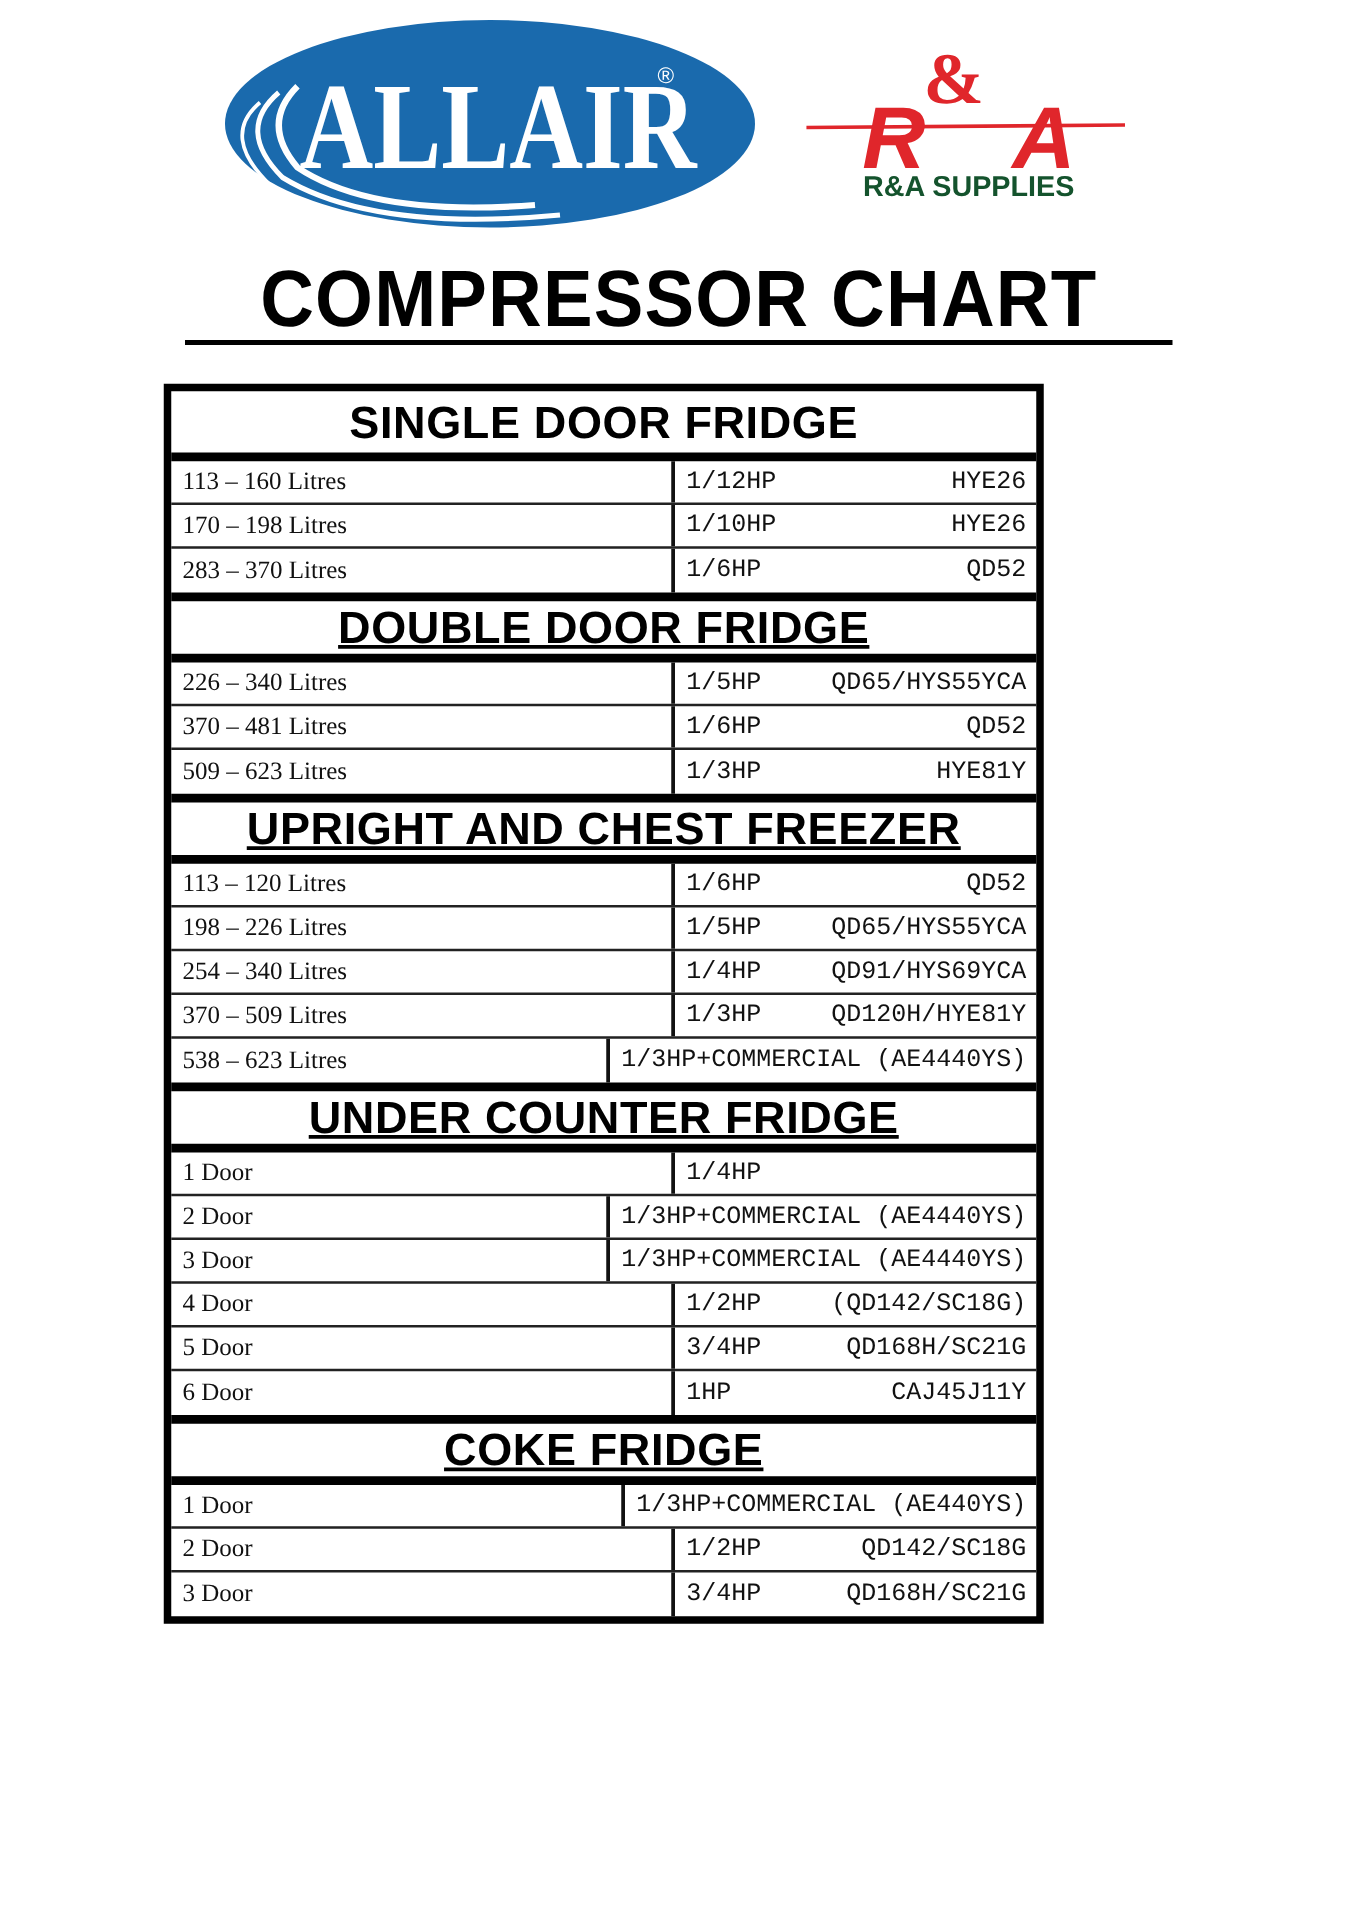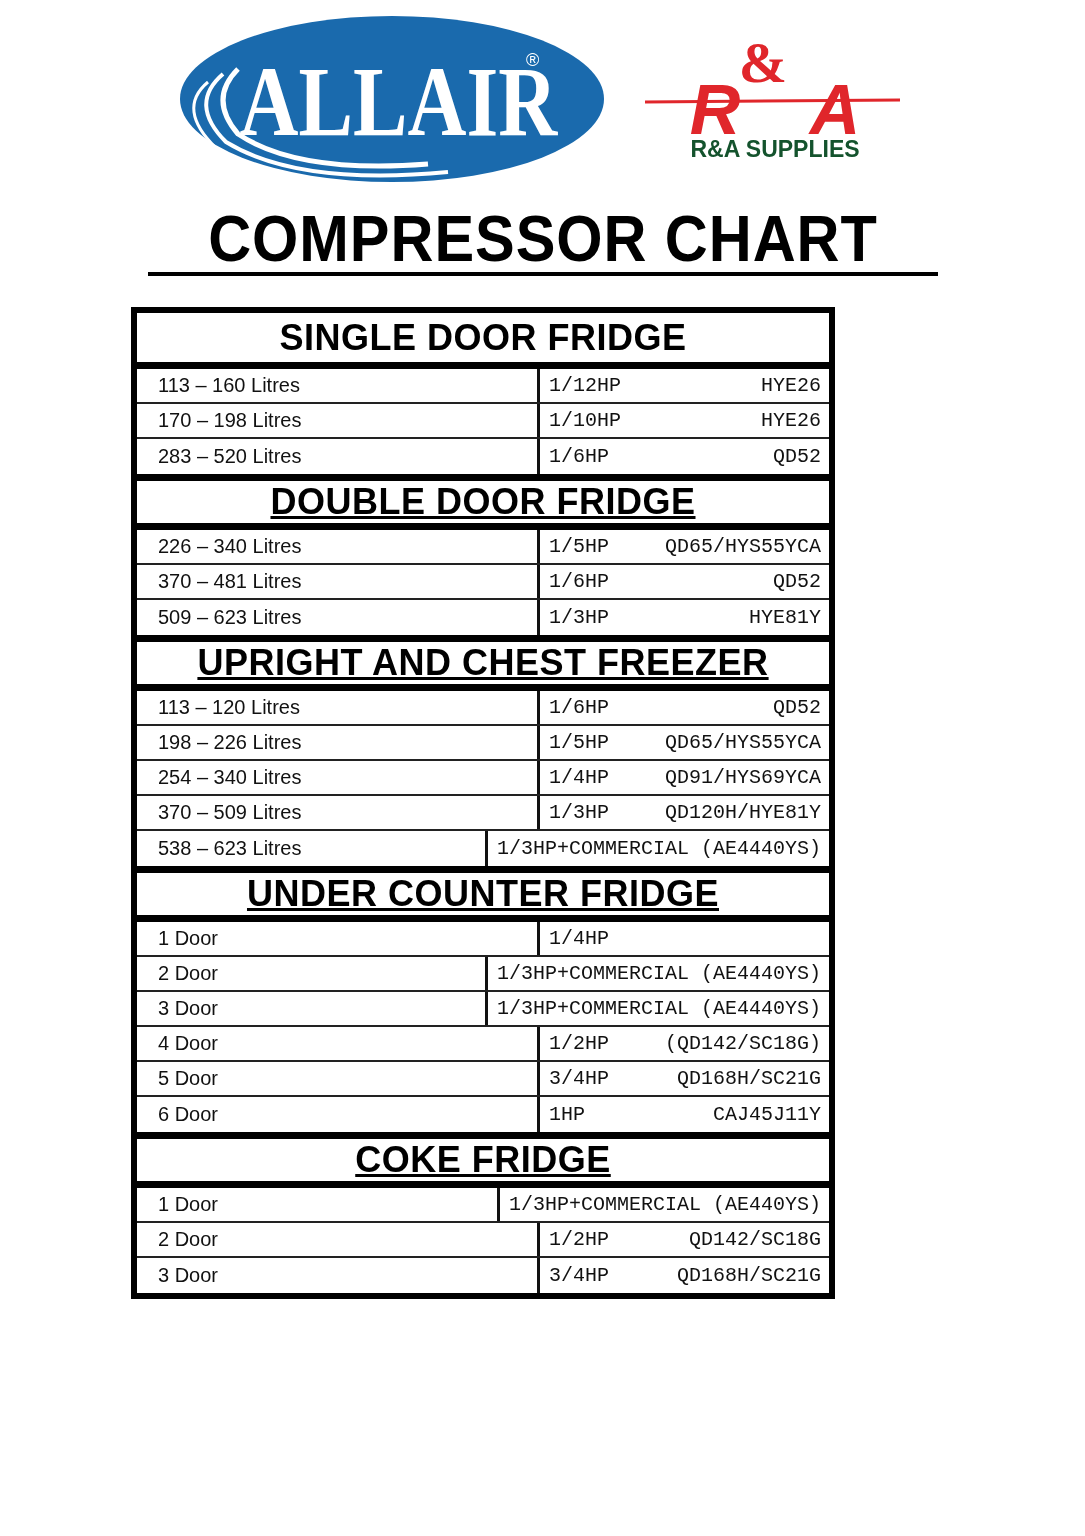--- a/index.html
+++ b/index.html
@@ -38,22 +38,22 @@
     font-family: "Liberation Sans", sans-serif; font-weight: bold; font-size: 36px; color: #000;
     border-bottom: 7px solid #000; box-sizing: border-box; letter-spacing: 0.5px;
   }
   .section + .section .section-header { border-top: 7px solid #000; text-decoration: underline; }
   .row {
     display: flex; height: 35px; box-sizing: border-box; border-bottom: 2px solid #222;
   }
   .section .row:last-child { border-bottom: none; }
   .cell-capacity {
     width: 403px; border-right: 3px solid #111; box-sizing: border-box;
-    padding-left: 21px; display: flex; align-items: center;
-    font-family: Liberation Sans, sans-serif; font-size: 20px; color: #111;
+    padding-left: 9px; display: flex; align-items: center;
+    font-family: Liberation Serif, serif; font-size: 20px; color: #111;
   }
   .cell-right {
     flex: 1; display: flex; align-items: center; justify-content: space-between;
     padding-left: 9px; padding-right: 8px; box-sizing: border-box;
     font-family: Liberation Mono, monospace; font-size: 20px; color: #111;
   }
   .cell-hp { white-space: nowrap; }
   .cell-model { white-space: nowrap; text-align: right; }
 </style>
 </head>
@@ -95,21 +95,21 @@
         </div>
     </div>
     <div class="row">
       <div class="cell-capacity">170 – 198 Litres</div>
       <div class="cell-right">
           <span class="cell-hp">1/10HP</span>
           <span class="cell-model">HYE26</span>
         </div>
     </div>
     <div class="row">
-      <div class="cell-capacity">283 – 520 Litres</div>
+      <div class="cell-capacity">283 – 370 Litres</div>
       <div class="cell-right">
           <span class="cell-hp">1/6HP</span>
           <span class="cell-model">QD52</span>
         </div>
     </div>
   </div>
 
   <div class="section">
     <div class="section-header">DOUBLE DOOR FRIDGE</div>
     <div class="row">

